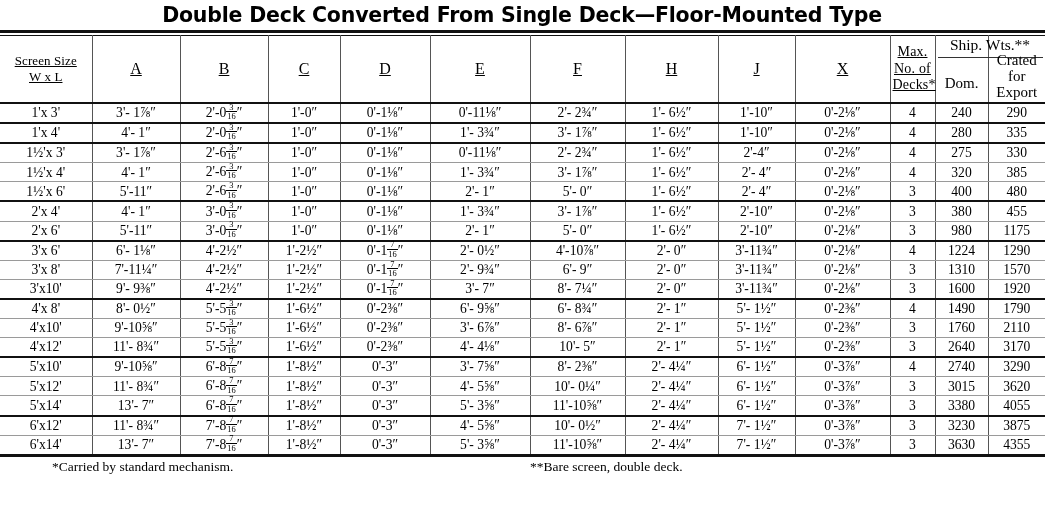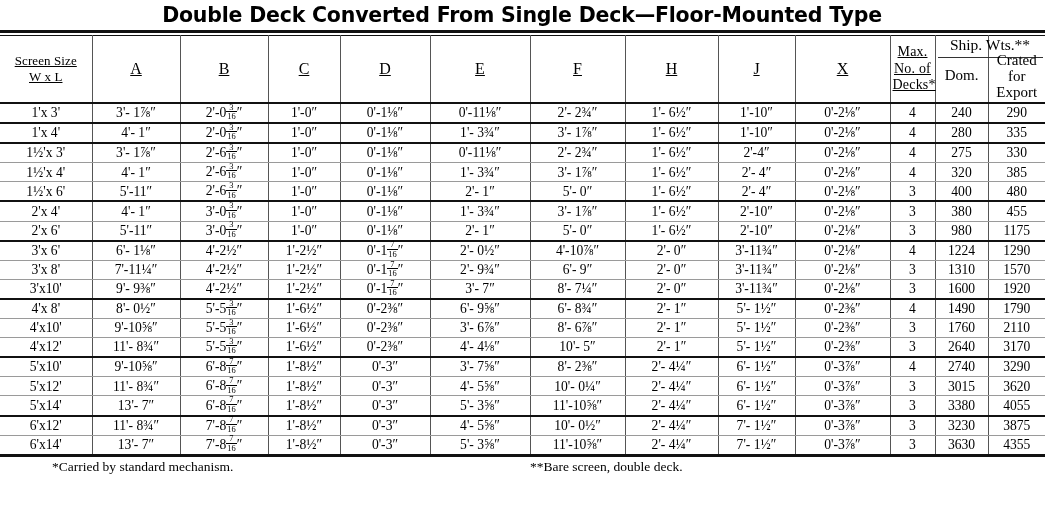--- a/index.html
+++ b/index.html
@@ -222,21 +222,21 @@
         <div class="hdr-decks">
           <div>Max.</div>
           <div>No. of</div>
           <div>Decks*</div>
         </div>
       </th>
       <th>
         <div class="ship-wrap">
           <div class="ship-title" style="left:0;right:-57px;">Ship. Wts.**</div>
           <div class="ship-underline" style="right:-57px;"></div>
-          <div class="ship-sub" style="bottom:18px;">Dom.</div>
+          <div class="ship-sub" style="bottom:10px;">Dom.</div>
         </div>
       </th>
       <th>
         <div class="ship-wrap">
           <div class="ship-sub" style="bottom:1px;">
             <div>Crated</div>
             <div>for</div>
             <div>Export</div>
           </div>
         </div>

